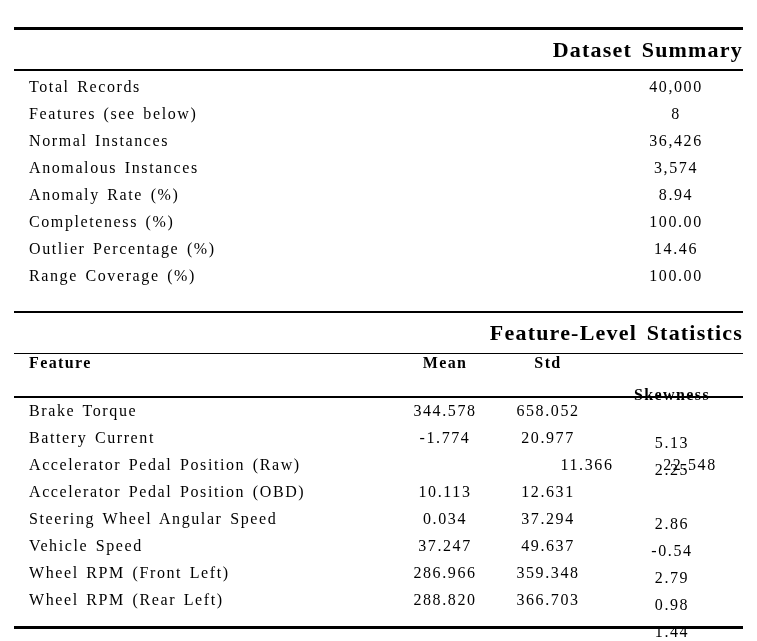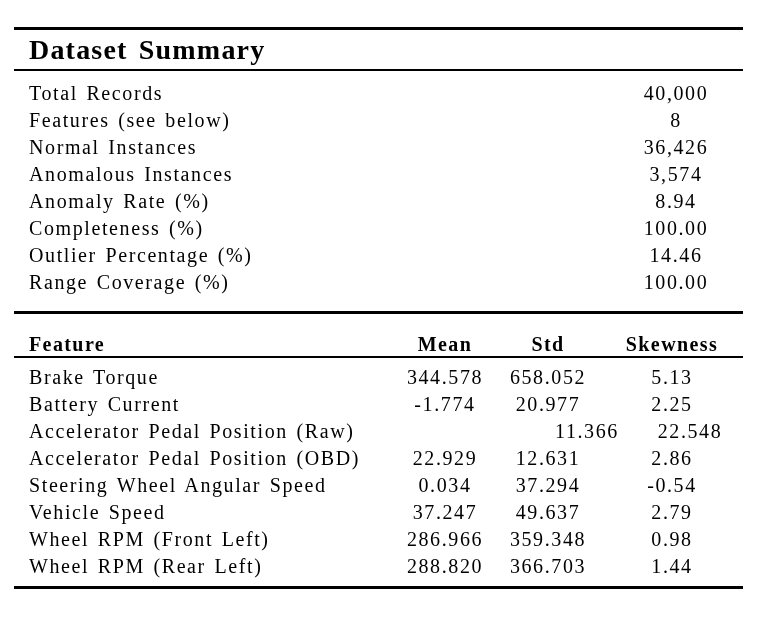--- a/index.html
+++ b/index.html
@@ -23,37 +23,38 @@
   }
   .rule { background: #000000; width: 100%; }
   .rule-thick   { height: 3px; }
   .rule-divider { height: 2px; }
   .rule-thin    { height: 1.5px; }
 
   .section-title {
     display: flex;
     align-items: center;
     font-weight: bold;
-    font-size: 28px;
+    font-size: 22px;
     letter-spacing: 1.2px;
     word-spacing: 3px;
     padding-left: 15px;
     box-sizing: border-box;
+    justify-content: flex-end;
   }
   .title-1 { height: 39px; }
   .title-2 { height: 40px; }
 
   .summary-body { padding: 7px 0 17px 0; }
   .feature-body { padding: 4px 0 8.5px 0; }
 
   .srow, .frow, .colheader {
     display: flex;
-    align-items: flex-end;
+    align-items: flex-start;
     height: 27px;
-    font-size: 20px;
+    font-size: 16px;
     letter-spacing: 1.6px;
     word-spacing: 2px;
     white-space: nowrap;
   }
   .colheader {
     height: 42px;
     font-weight: bold;
     letter-spacing: 1.4px;
   }
   .label-cell {
@@ -113,20 +114,23 @@
       <span class="value-cell">14.46</span>
     </div>
     <div class="srow">
       <span class="label-cell">Range Coverage (%)</span>
       <span class="value-cell">100.00</span>
     </div>
   </div>
 
   <div class="rule rule-divider"></div>
 
+  <div class="section-title title-2">
+    <span>Feature-Level Statistics</span>
+  </div>
 
   <div class="rule rule-thin"></div>
 
   <div class="colheader">
     <span class="label-cell">Feature</span>
     <span class="col-mean">Mean</span>
     <span class="col-std">Std</span>
     <span class="col-skew">Skewness</span>
   </div>
 
@@ -145,21 +149,21 @@
       <span class="col-std">20.977</span>
       <span class="col-skew">2.25</span>
     </div>
     <div class="frow">
       <span class="label-cell">Accelerator Pedal Position (Raw)</span>
       <span class="col-mean">11.366</span>
       <span class="col-std">22.548</span>
     </div>
     <div class="frow">
       <span class="label-cell">Accelerator Pedal Position (OBD)</span>
-      <span class="col-mean">22.929</span>
+      <span class="col-mean">10.113</span>
       <span class="col-std">12.631</span>
       <span class="col-skew">2.86</span>
     </div>
     <div class="frow">
       <span class="label-cell">Steering Wheel Angular Speed</span>
       <span class="col-mean">0.034</span>
       <span class="col-std">37.294</span>
       <span class="col-skew">-0.54</span>
     </div>
     <div class="frow">

